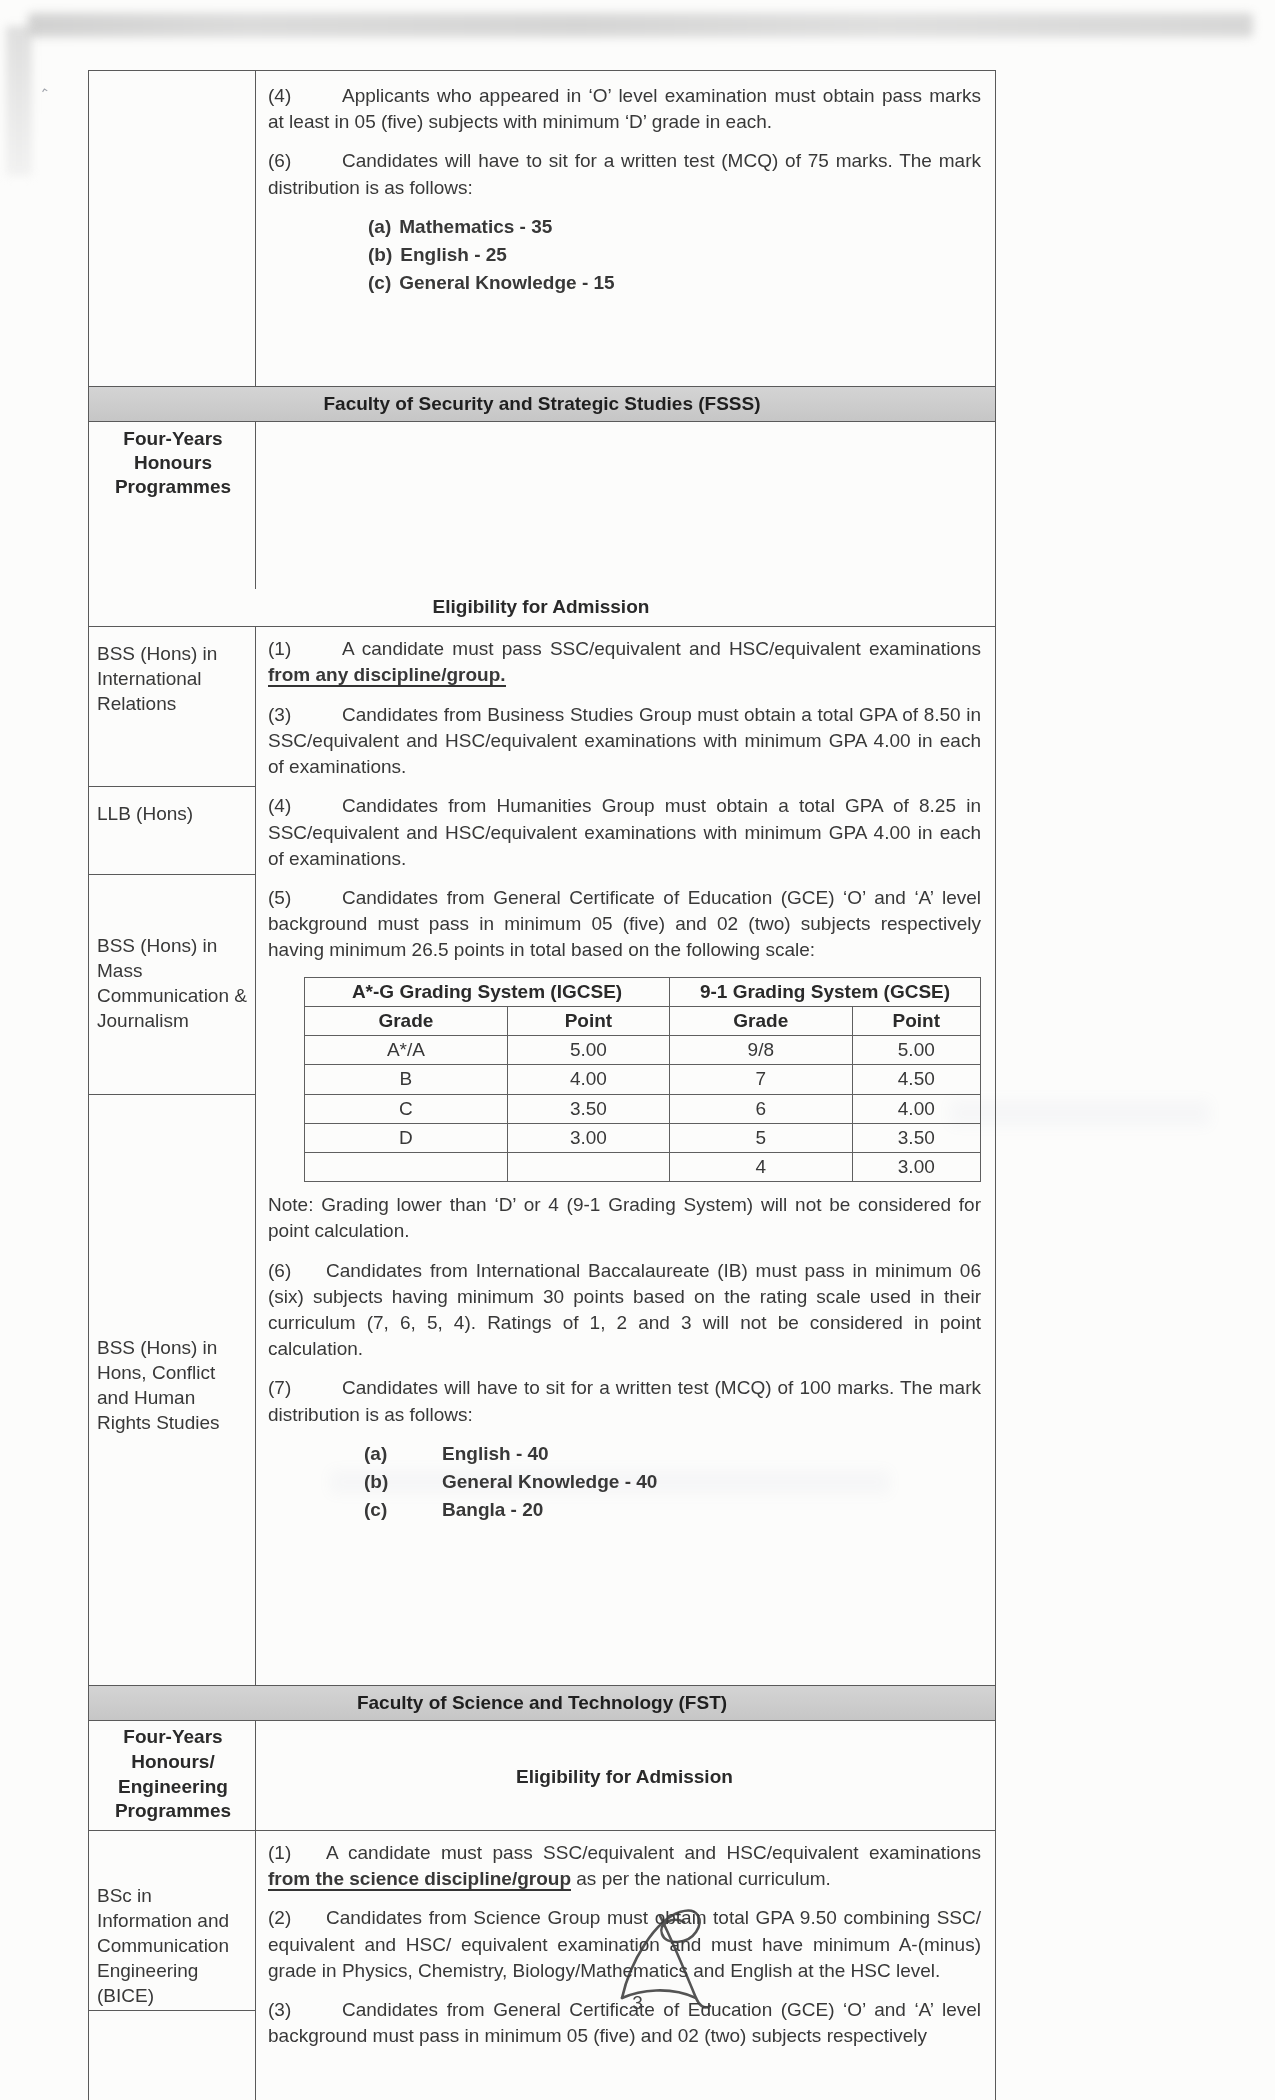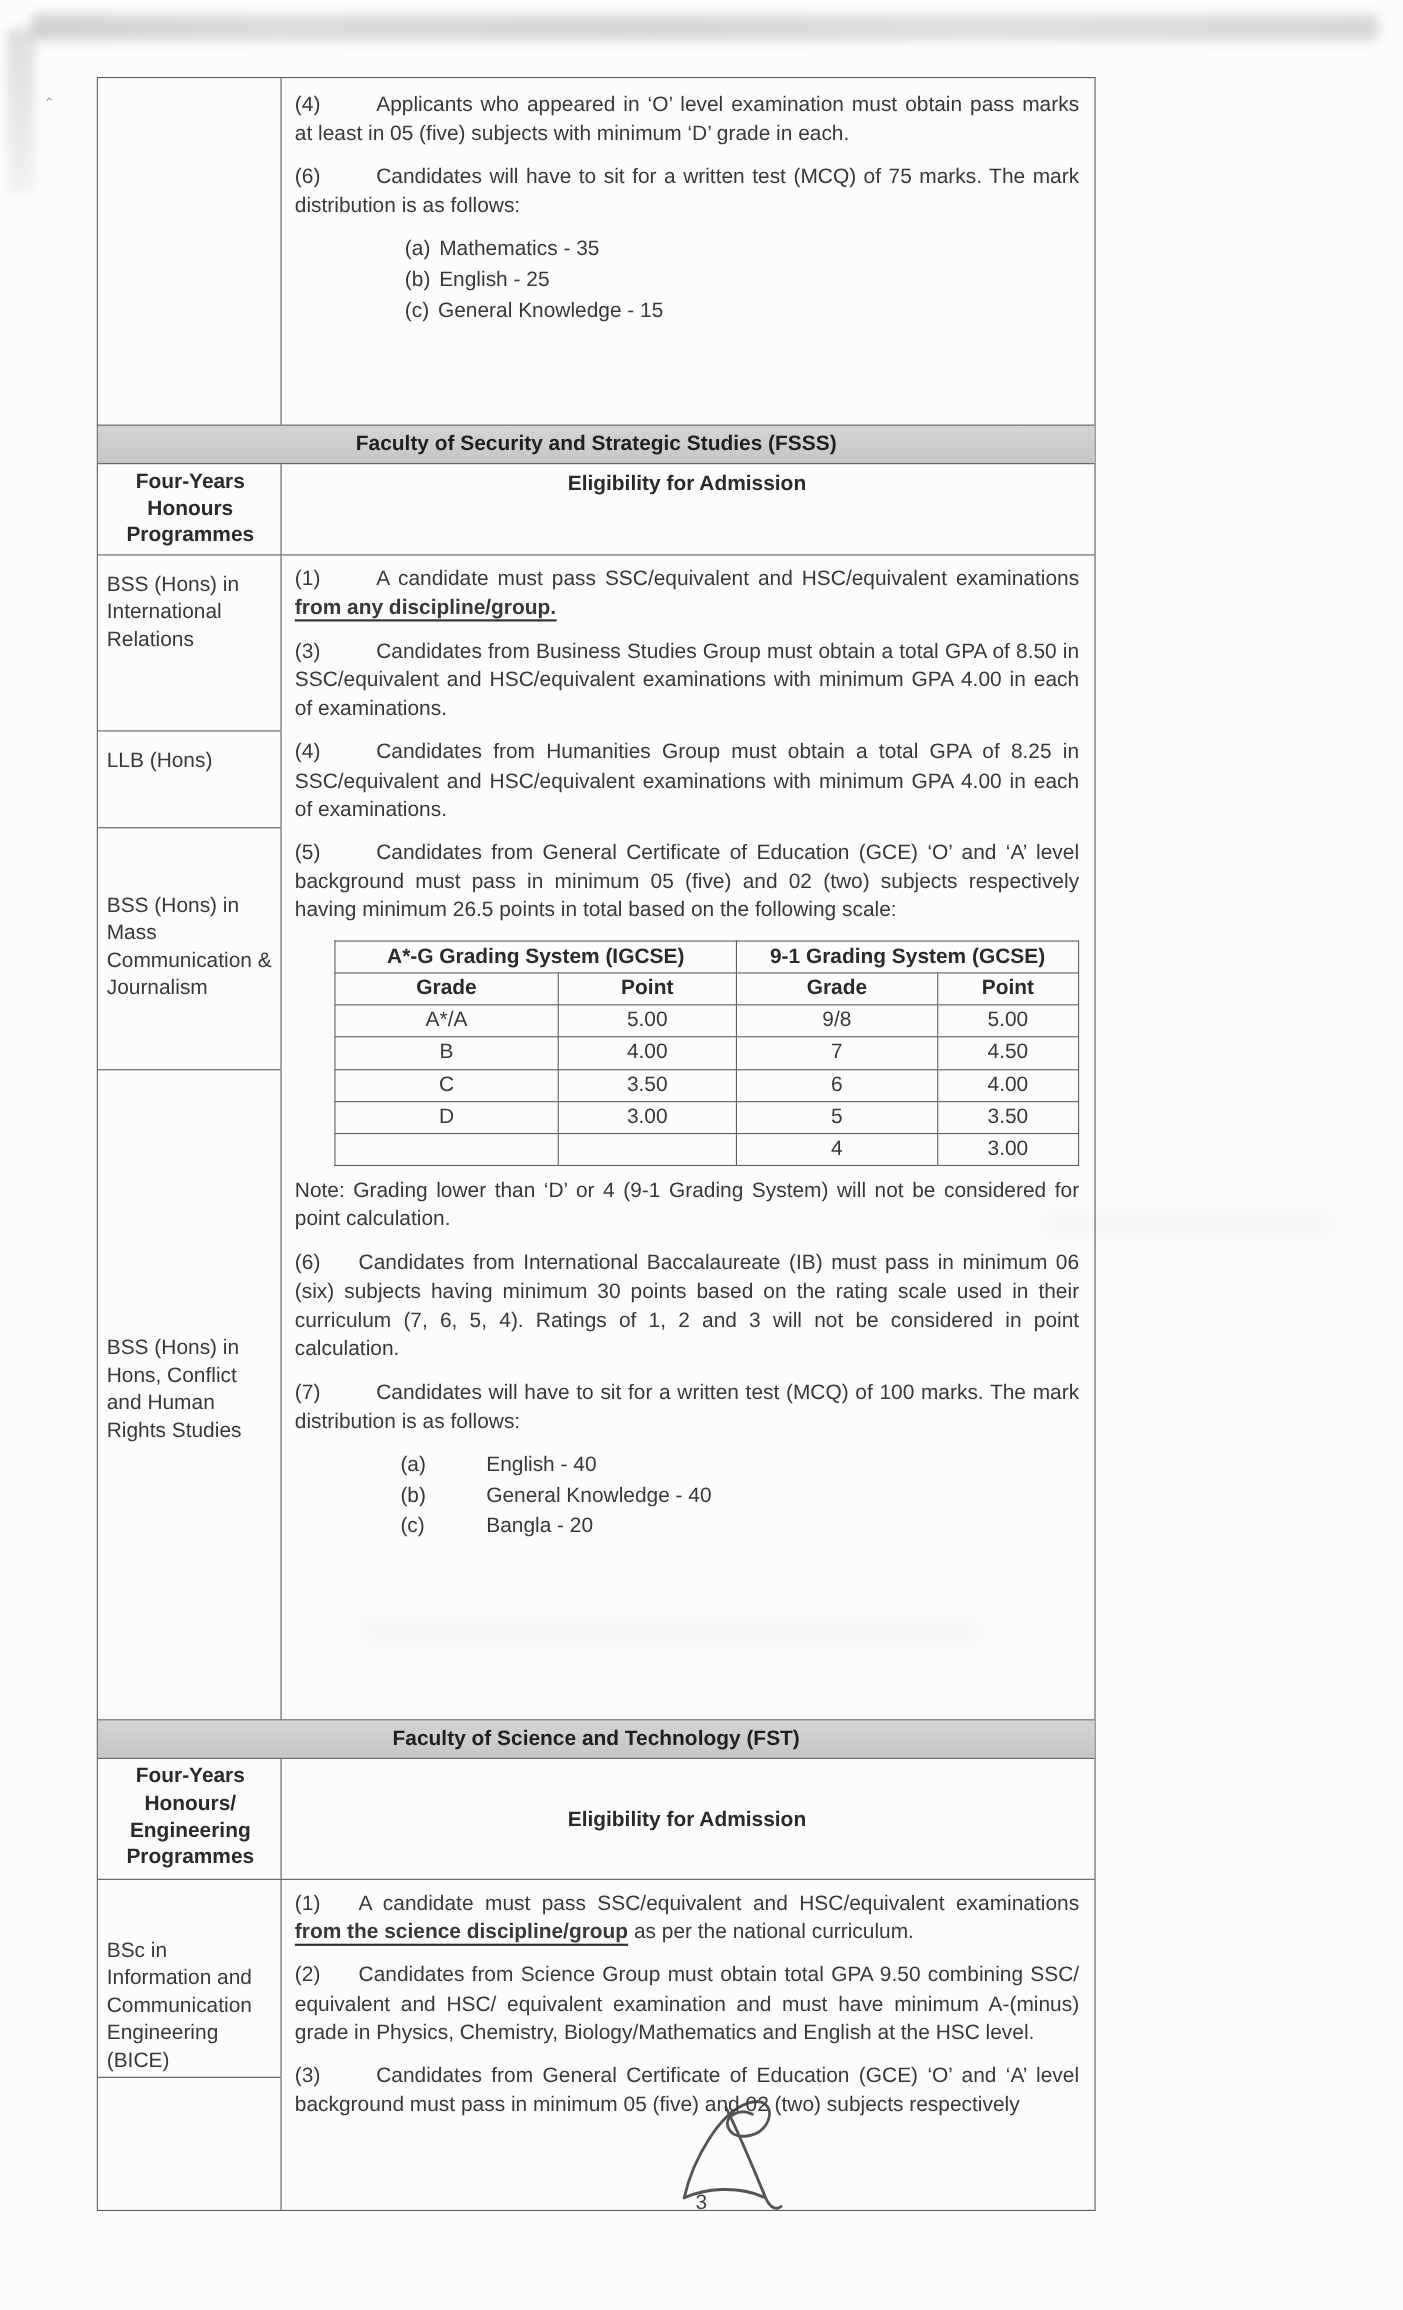--- a/index.html
+++ b/index.html
@@ -45,21 +45,21 @@
 
   .band{
     min-height:36px;border-top:1px solid #5a5a5a;border-bottom:1px solid #5a5a5a;
     background:linear-gradient(180deg,#d4d4d4,#c6c6c6);
     display:flex;align-items:center;justify-content:center;
     font-weight:bold;color:#1f1f1f;
   }
 
   .hdr-row{border-bottom:1px solid #5a5a5a;}
   .hdr-row .cellL{font-weight:bold;color:#2a2a2a;}
-  .fsss-hdr{min-height:60px;}
+  .fsss-hdr{min-height:60px;flex-direction:column;}
   .fsss-hdr .cellL{text-align:center;padding-top:5px;line-height:1.25;}
   .fsss-hdr .cellR{font-weight:bold;text-align:center;padding-top:5px;color:#2a2a2a;}
   .fst-hdr{min-height:86px;}
   .fst-hdr .cellL{text-align:center;padding-top:4px;line-height:1.3;}
   .fst-hdr .cellR{font-weight:bold;text-align:center;display:flex;align-items:center;justify-content:center;color:#2a2a2a;}
 
   .body-row .cellL{padding:0;display:flex;flex-direction:column;}
   .prog-cell{padding:6px 6px 6px 8px;border-bottom:1px solid #5a5a5a;line-height:1.32;}
   .prog-cell.last{border-bottom:none;flex:1;}
   .fsss-body{min-height:1058px;}
@@ -68,21 +68,21 @@
   .pc-llb{height:88px;padding-top:14px;}
   .pc-mc{height:220px;padding-top:58px;}
   .pc-peace{padding-top:240px;}
   .pc-bice{height:180px;padding-top:52px;}
   .pc-bcse{padding-top:8px;}
 
   .para{margin:0 0 13px 0;text-align:justify;}
   .pnum{display:inline-block;width:74px;}
   .em-u{font-weight:bold;border-bottom:2px solid #333;padding-bottom:0px;}
 
-  .sublist{margin:2px 0 10px 100px;}
+  .sublist{margin:2px 0 10px 100px;font-weight:bold;}
   .sublist .li{margin-bottom:2px;}
   .sublist .lilabel{margin-right:8px;}
   .sublist2{margin:2px 0 10px 96px;}
   .sublist2 .lilabel{display:inline-block;width:70px;}
 
   
   .gtable{
     margin:4px 0 10px 36px;width:calc(100% - 36px);
     border-collapse:collapse;
   }

